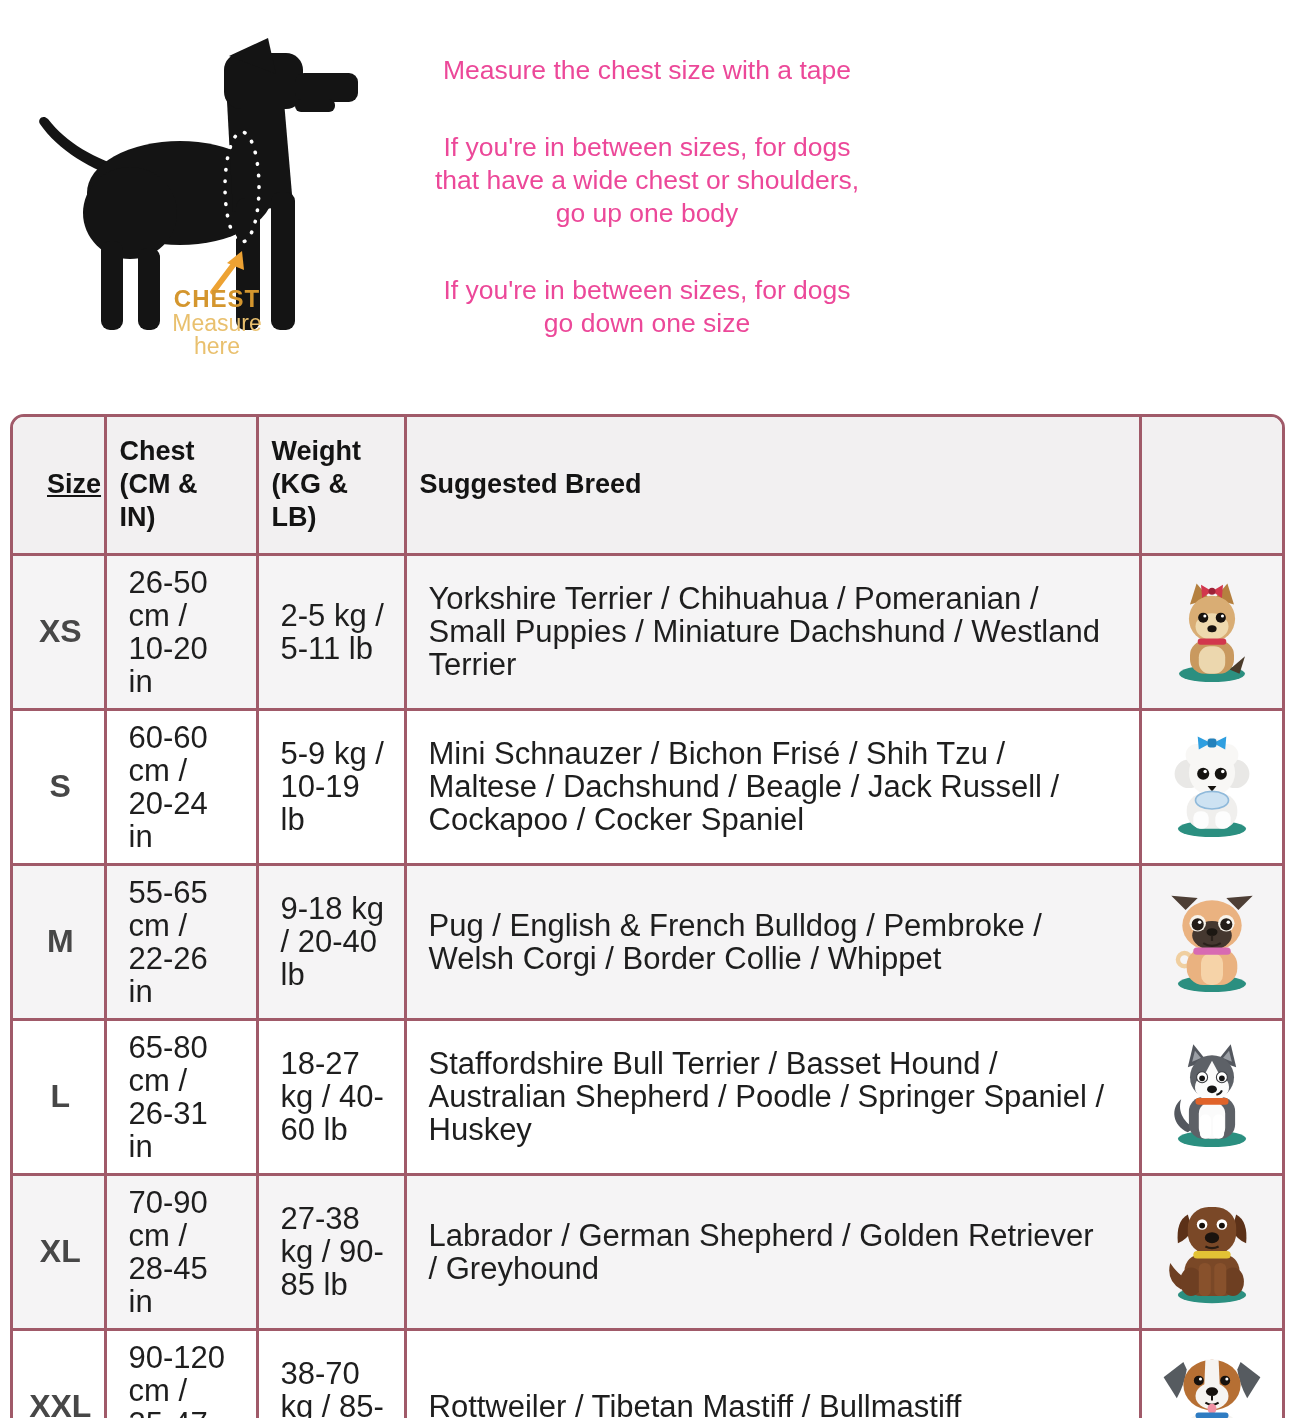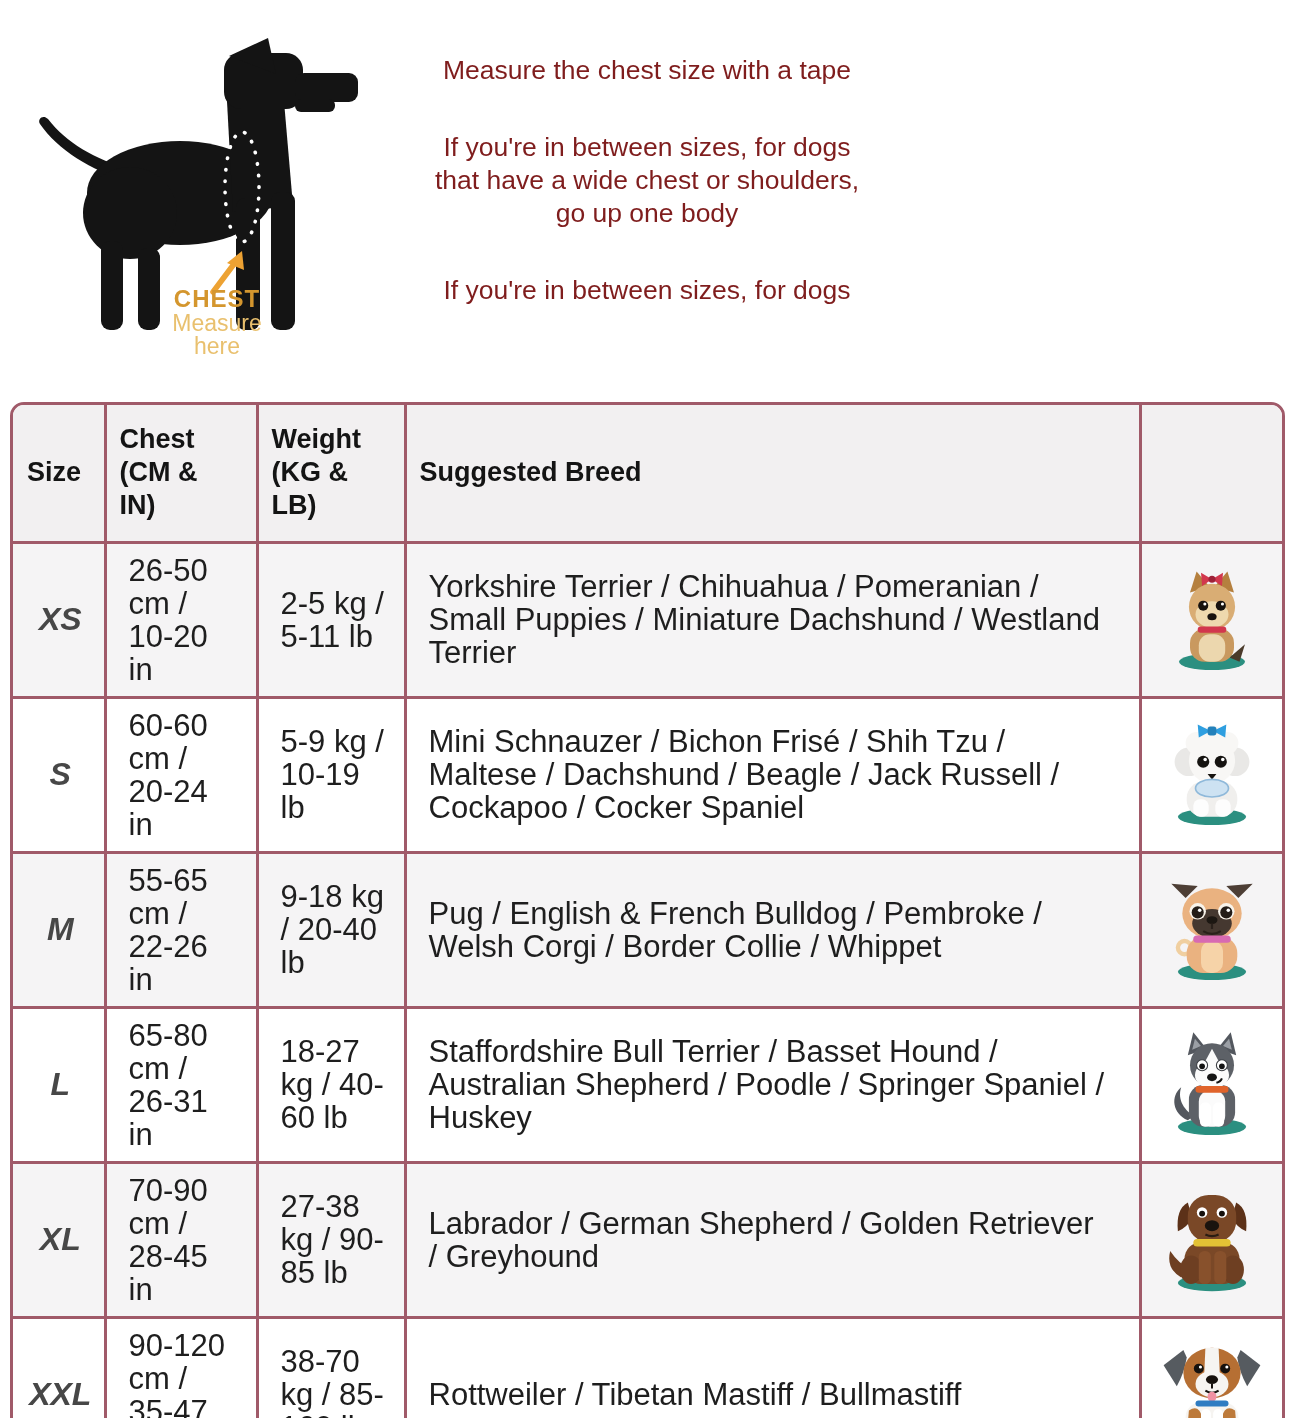--- a/index.html
+++ b/index.html
@@ -10,21 +10,21 @@
     font-family:"Liberation Sans", sans-serif;
     color:#1e1e1e;
     overflow:hidden;
   }
 
   
   .top { display:flex; align-items:flex-start; padding:38px 0 0 30px; }
   .diagram { width:372px; flex:0 0 auto; }
   .instructions {
     width:478px; margin-left:6px; padding-top:16px;
-    text-align:center; font-size:26.5px; line-height:33px; color:#7f1d1d;
+    text-align:center; font-size:26.5px; line-height:33px; color:#ec4899;
   }
   .instructions p { margin:0 0 44px 0; }
   .instructions span { display:block; }
 
   
   .table-wrap {
     margin:30px 8px 0 10px;
     border:3px solid #a05a69;
     border-radius:14px;
     overflow:hidden;
@@ -52,23 +52,23 @@
   thead tr { height:137px; }
   tbody tr { height:141px; }
   tbody tr:last-child { height:151px; }
 
   thead th { background:#f2f0f1; font-weight:bold; color:#141414; font-size:27px;padding-left:13px; }
   tbody tr:nth-child(odd)  td { background:#f5f4f5; }
   tbody tr:nth-child(even) td { background:#ffffff; }
 
   td.size-cell {
     text-align:center; padding-left:10px; padding-right:6px;
-    font-style:italic; font-weight:bold; font-size:32px; color:#474747;
-  }
-  th.size-head { padding-left:14px; }
+    font-weight:bold; font-size:32px; color:#474747;
+  }
+  th.size-head { padding-left:34px;text-decoration:underline; }
   td.icon-cell { text-align:center; padding:8px 6px; }
   td.breed-cell { padding-right:30px; }
   .icon-cell svg { display:inline-block; vertical-align:middle; }
 </style>
 </head>
 <body>
 
 <div class="top">
 
   <div class="diagram">
@@ -112,20 +112,21 @@
     <p>
       <span>Measure the chest size with a tape</span>
     </p>
     <p>
       <span>If you're in between sizes, for dogs</span>
       <span>that have a wide chest or shoulders,</span>
       <span>go up one body</span>
     </p>
     <p>
       <span>If you're in between sizes, for dogs</span>
+      <span>go down one size</span>
     </p>
   </div>
 </div>
 
 <div class="table-wrap">
 <table>
   <colgroup>
     <col class="c-size">
         <col class="c-chest">
         <col class="c-weight">

